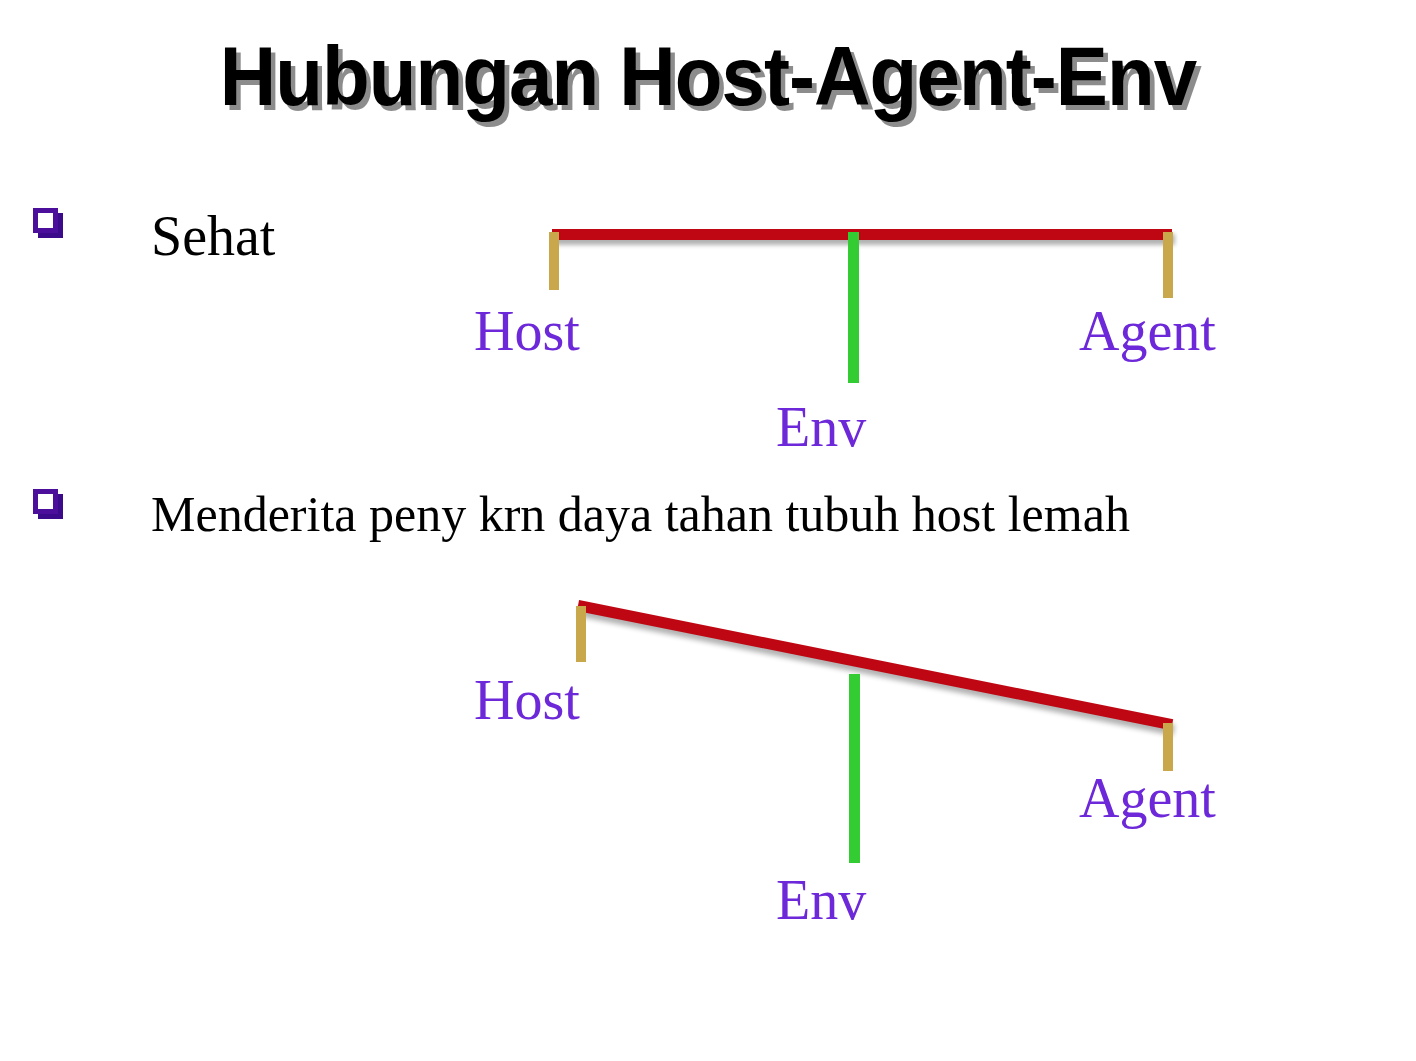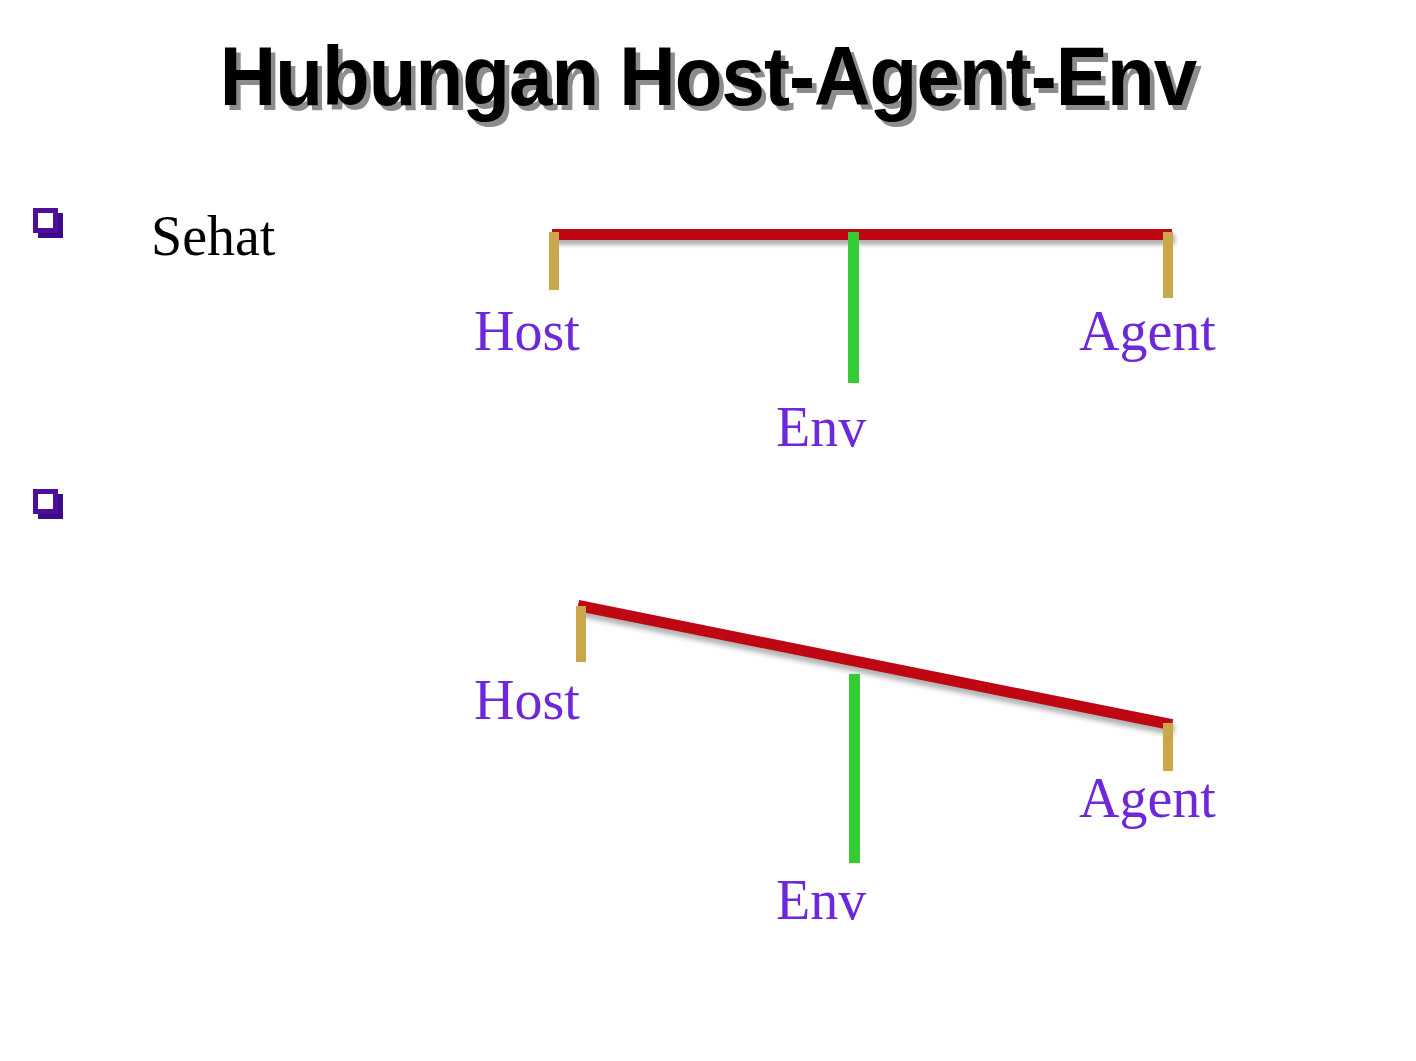--- a/index.html
+++ b/index.html
@@ -139,20 +139,21 @@
   <div class="node-label" style="left:1079px; top:303px;">Agent</div>
 
   <div class="node-label" style="left:776px; top:399px;">Env</div>
 </div>
 
 <div class="bullet-row" id="bullet-menderita">
   <span class="bullet-marker">
     <span class="sq-shadow"></span>
     <span class="sq-face"></span>
   </span>
+  <span class="bullet-text">Menderita peny krn daya tahan tubuh host lemah</span>
 </div>
 
 <div class="diagram" id="diagram-tilted" style="left:0; top:0; width:1416px; height:1061px;">
 
   <div class="beam-tilt" style="left:578px; top:600px; width:606px; transform: rotate(11.35deg);"></div>
 
   <div class="post" style="left:576px; top:606px; width:10px; height:56px;"></div>
 
   <div class="post-green" style="left:849px; top:674px; width:11px; height:189px;"></div>
 

